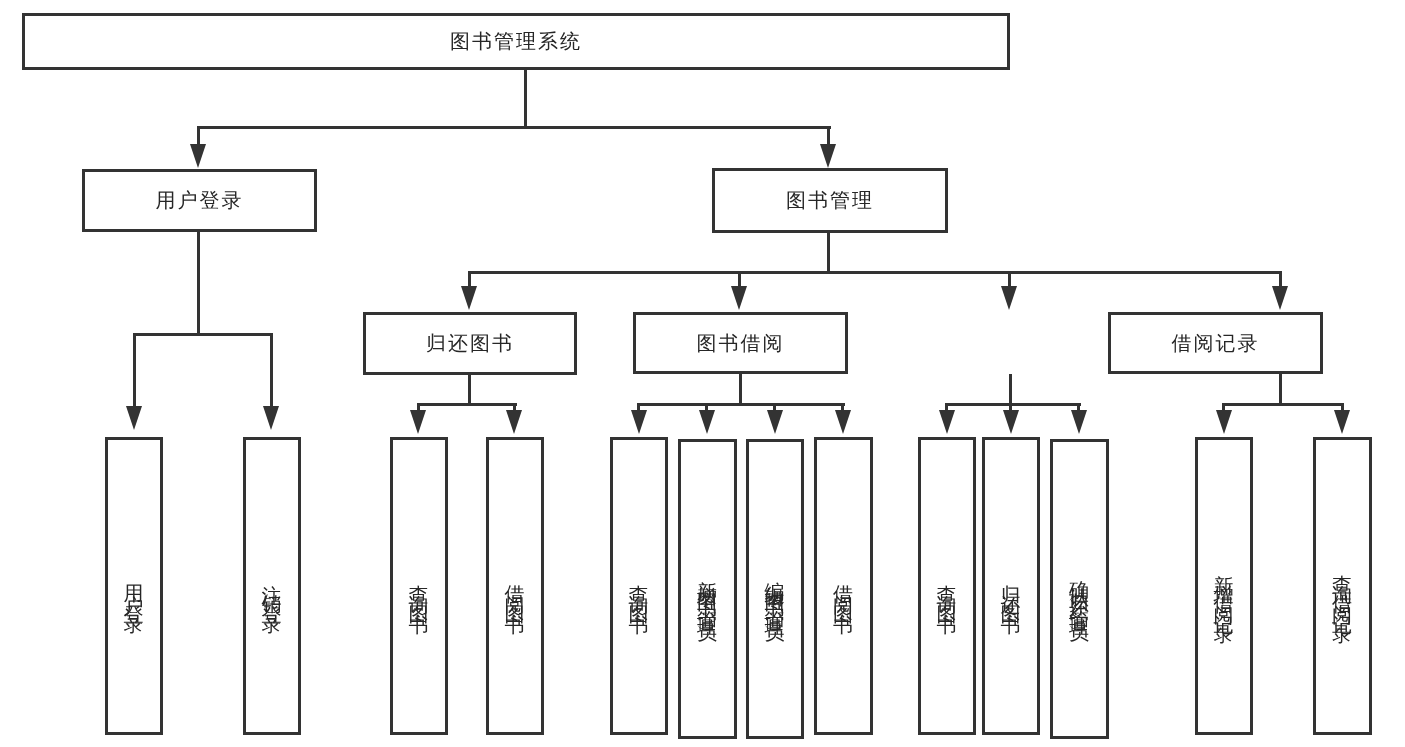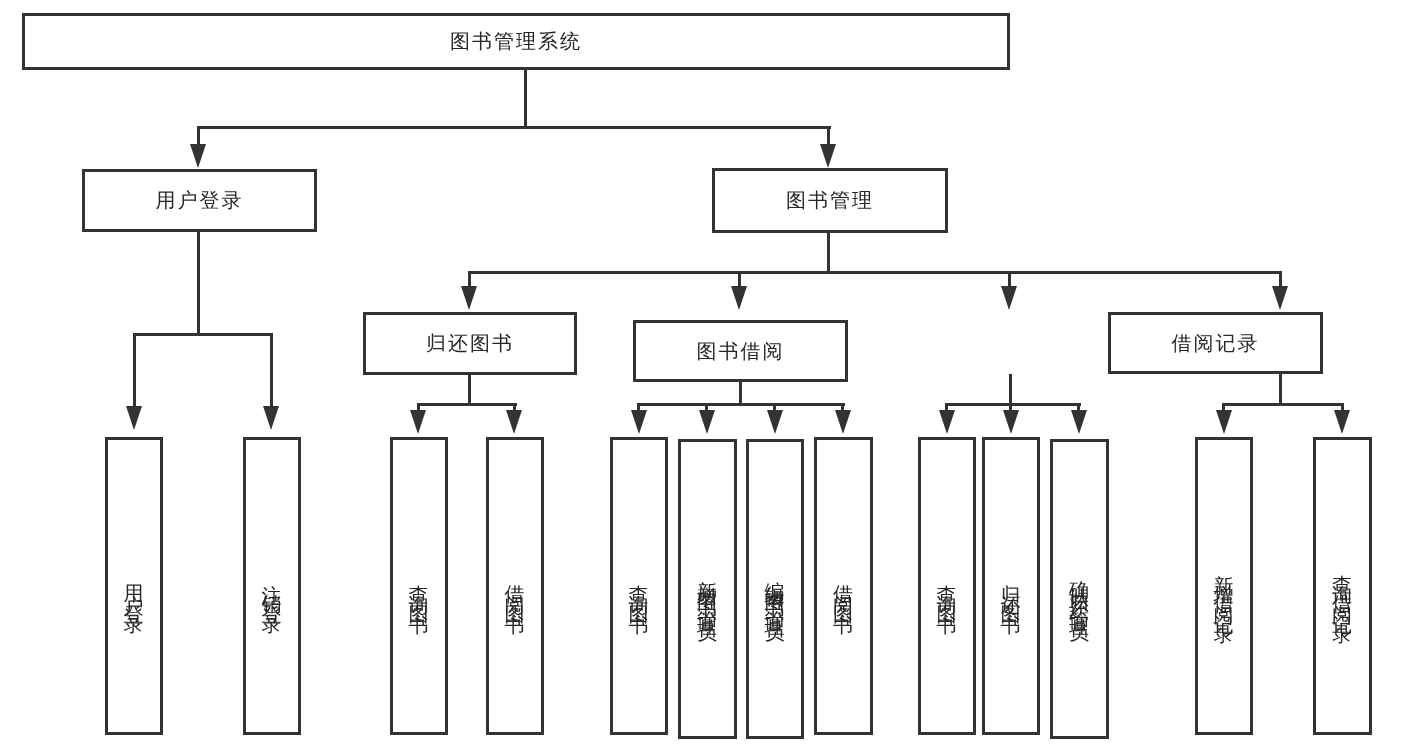--- a/index.html
+++ b/index.html
@@ -34,21 +34,21 @@
 <body>
 
 <div class="canvas">
 
   <div class="box" style="left:22px;top:13px;width:988px;height:57px">图书管理系统</div>
 
   <div class="box" style="left:82px;top:169px;width:235px;height:63px">用户登录</div>
   <div class="box" style="left:712px;top:168px;width:236px;height:65px">图书管理</div>
 
   <div class="box" style="left:363px;top:312px;width:214px;height:63px">归还图书</div>
-  <div class="box" style="left:633px;top:320px;width:215px;height:62px">图书借阅</div>
+  <div class="box" style="left:633px;top:312px;width:215px;height:62px">图书借阅</div>
   <div class="box" style="left:1108px;top:312px;width:215px;height:62px">借阅记录</div>
 
   <div class="box vbox" style="left:105px;top:437px;width:58px;height:298px">用户登录</div>
   <div class="box vbox" style="left:243px;top:437px;width:58px;height:298px">注销登录</div>
 
   <div class="box vbox" style="left:390px;top:437px;width:58px;height:298px">查询图书</div>
   <div class="box vbox" style="left:486px;top:437px;width:58px;height:298px">借阅图书</div>
 
   <div class="box vbox" style="left:610px;top:437px;width:58px;height:298px">查询图书</div>
   <div class="box vbox tight" style="left:678px;top:439px;width:59px;height:300px">新增图书（管理员）</div>

